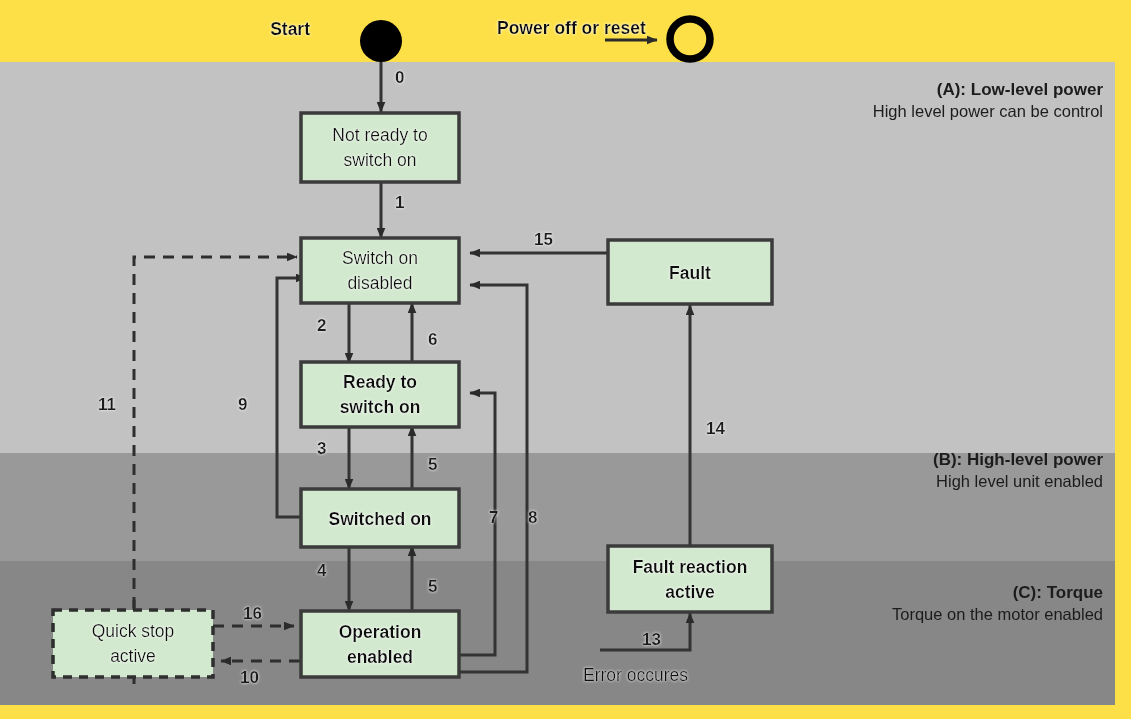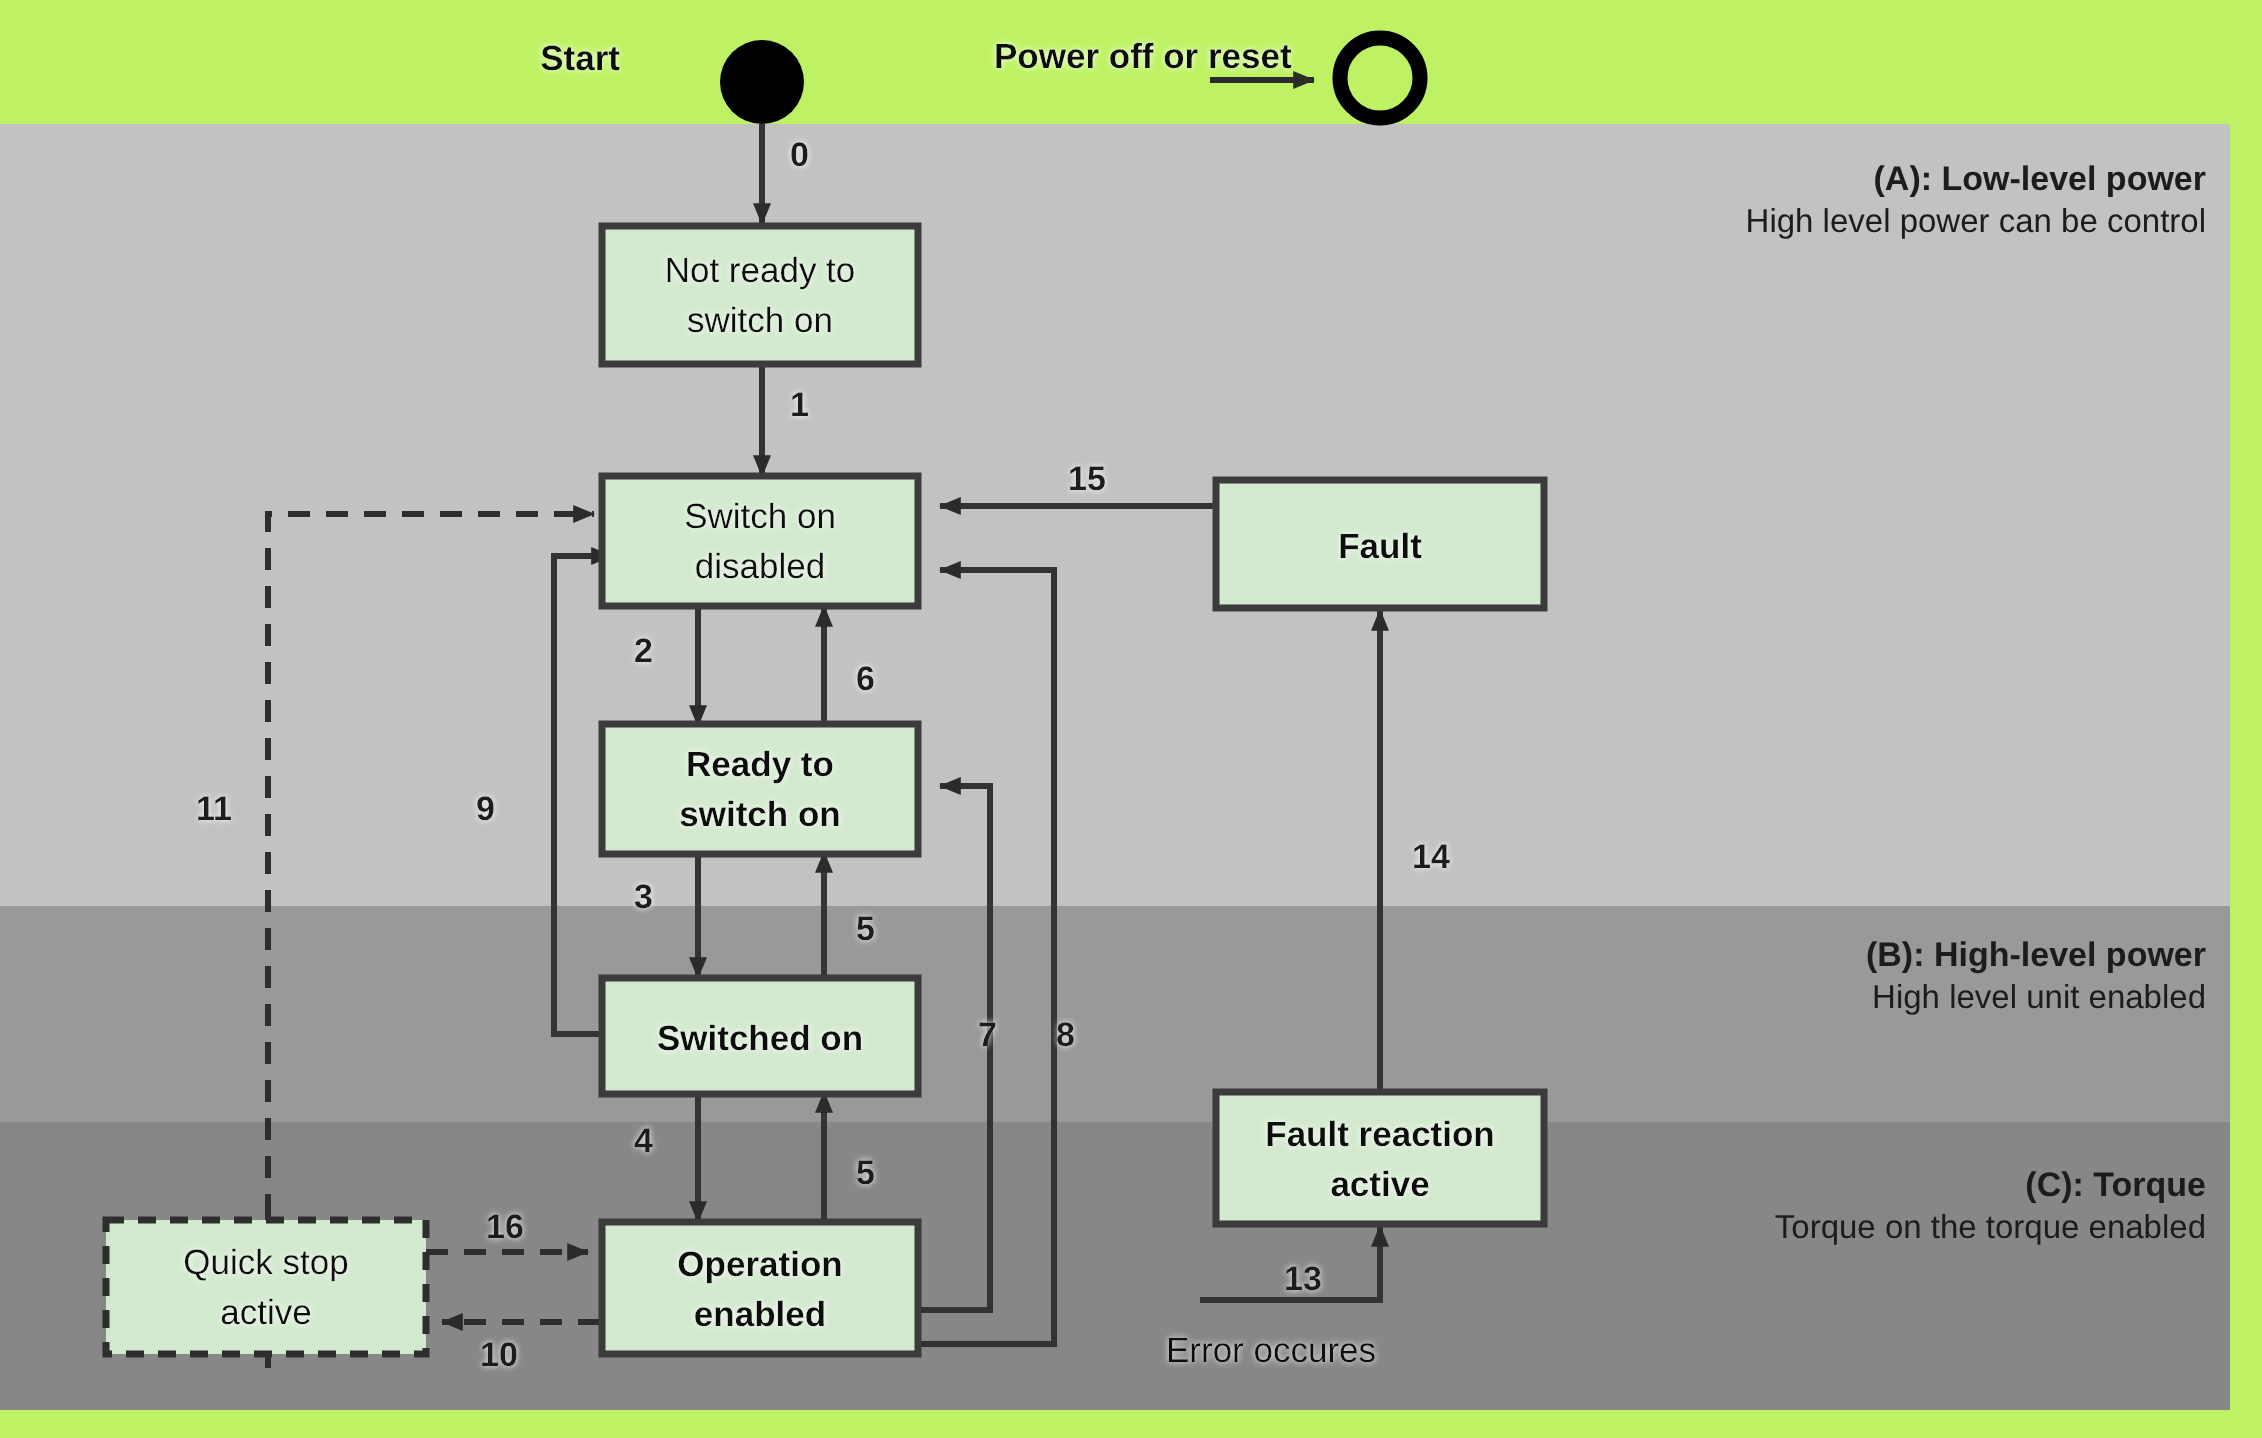--- a/index.html
+++ b/index.html
@@ -1,17 +1,17 @@
 <!DOCTYPE html>
 <html><head>
 <meta charset="utf-8">
 <style>
   html,body{margin:0;padding:0;background:#ffffff;}
   body{font-family:"Liberation Sans","DejaVu Sans",sans-serif;}
-  #canvas{position:relative;width:1131px;height:719px;background:#bef264;overflow:hidden;}
+  #canvas{position:relative;width:1131px;height:719px;background:#fde047;overflow:hidden;}
   svg{position:absolute;top:0;left:0;width:1131px;height:719px;}
   .band-label{position:absolute;text-align:right;color:#1c1c1c;line-height:1.22;}
   .band-label .bl-title{font-weight:bold;font-size:17px;}
   .band-label .bl-line{font-size:16.5px;}
   .node-label{font-family:"Liberation Sans","DejaVu Sans",sans-serif;font-size:17.5px;fill:#111111;text-anchor:middle;}
   .node-label.bold{font-weight:bold;}
   .edge-num{font-family:"Liberation Sans","DejaVu Sans",sans-serif;font-size:17px;font-weight:bold;fill:#1a1a1a;}
   .free-text{font-family:"Liberation Sans","DejaVu Sans",sans-serif;font-size:17.5px;fill:#111111;}
   .free-text.bold{font-weight:bold;}
 </style>
@@ -147,23 +147,23 @@
     <text class="free-text bold" filter="url(#halo)" x="310" y="35" text-anchor="end">Start</text>
     <text class="free-text bold" filter="url(#halo)" x="497" y="34">Power off or reset</text>
     <text class="free-text" filter="url(#halo)" x="583" y="681">Error occures</text>
   </svg>
 
   <div class="band-label" style="right:28px; top:80px; width:420px;">
     <div class="bl-title">(A): Low-level power</div>
     <div class="bl-line">High level power can be control</div>
   </div>
 
-  <div class="band-label" style="right:28px; top:468px; width:420px;">
+  <div class="band-label" style="right:28px; top:450px; width:420px;">
     <div class="bl-title">(B): High-level power</div>
     <div class="bl-line">High level unit enabled</div>
   </div>
 
   <div class="band-label" style="right:28px; top:583px; width:420px;">
     <div class="bl-title">(C): Torque</div>
-    <div class="bl-line">Torque on the torque enabled</div>
+    <div class="bl-line">Torque on the motor enabled</div>
   </div>
 
 </div>
 
 </body></html>

